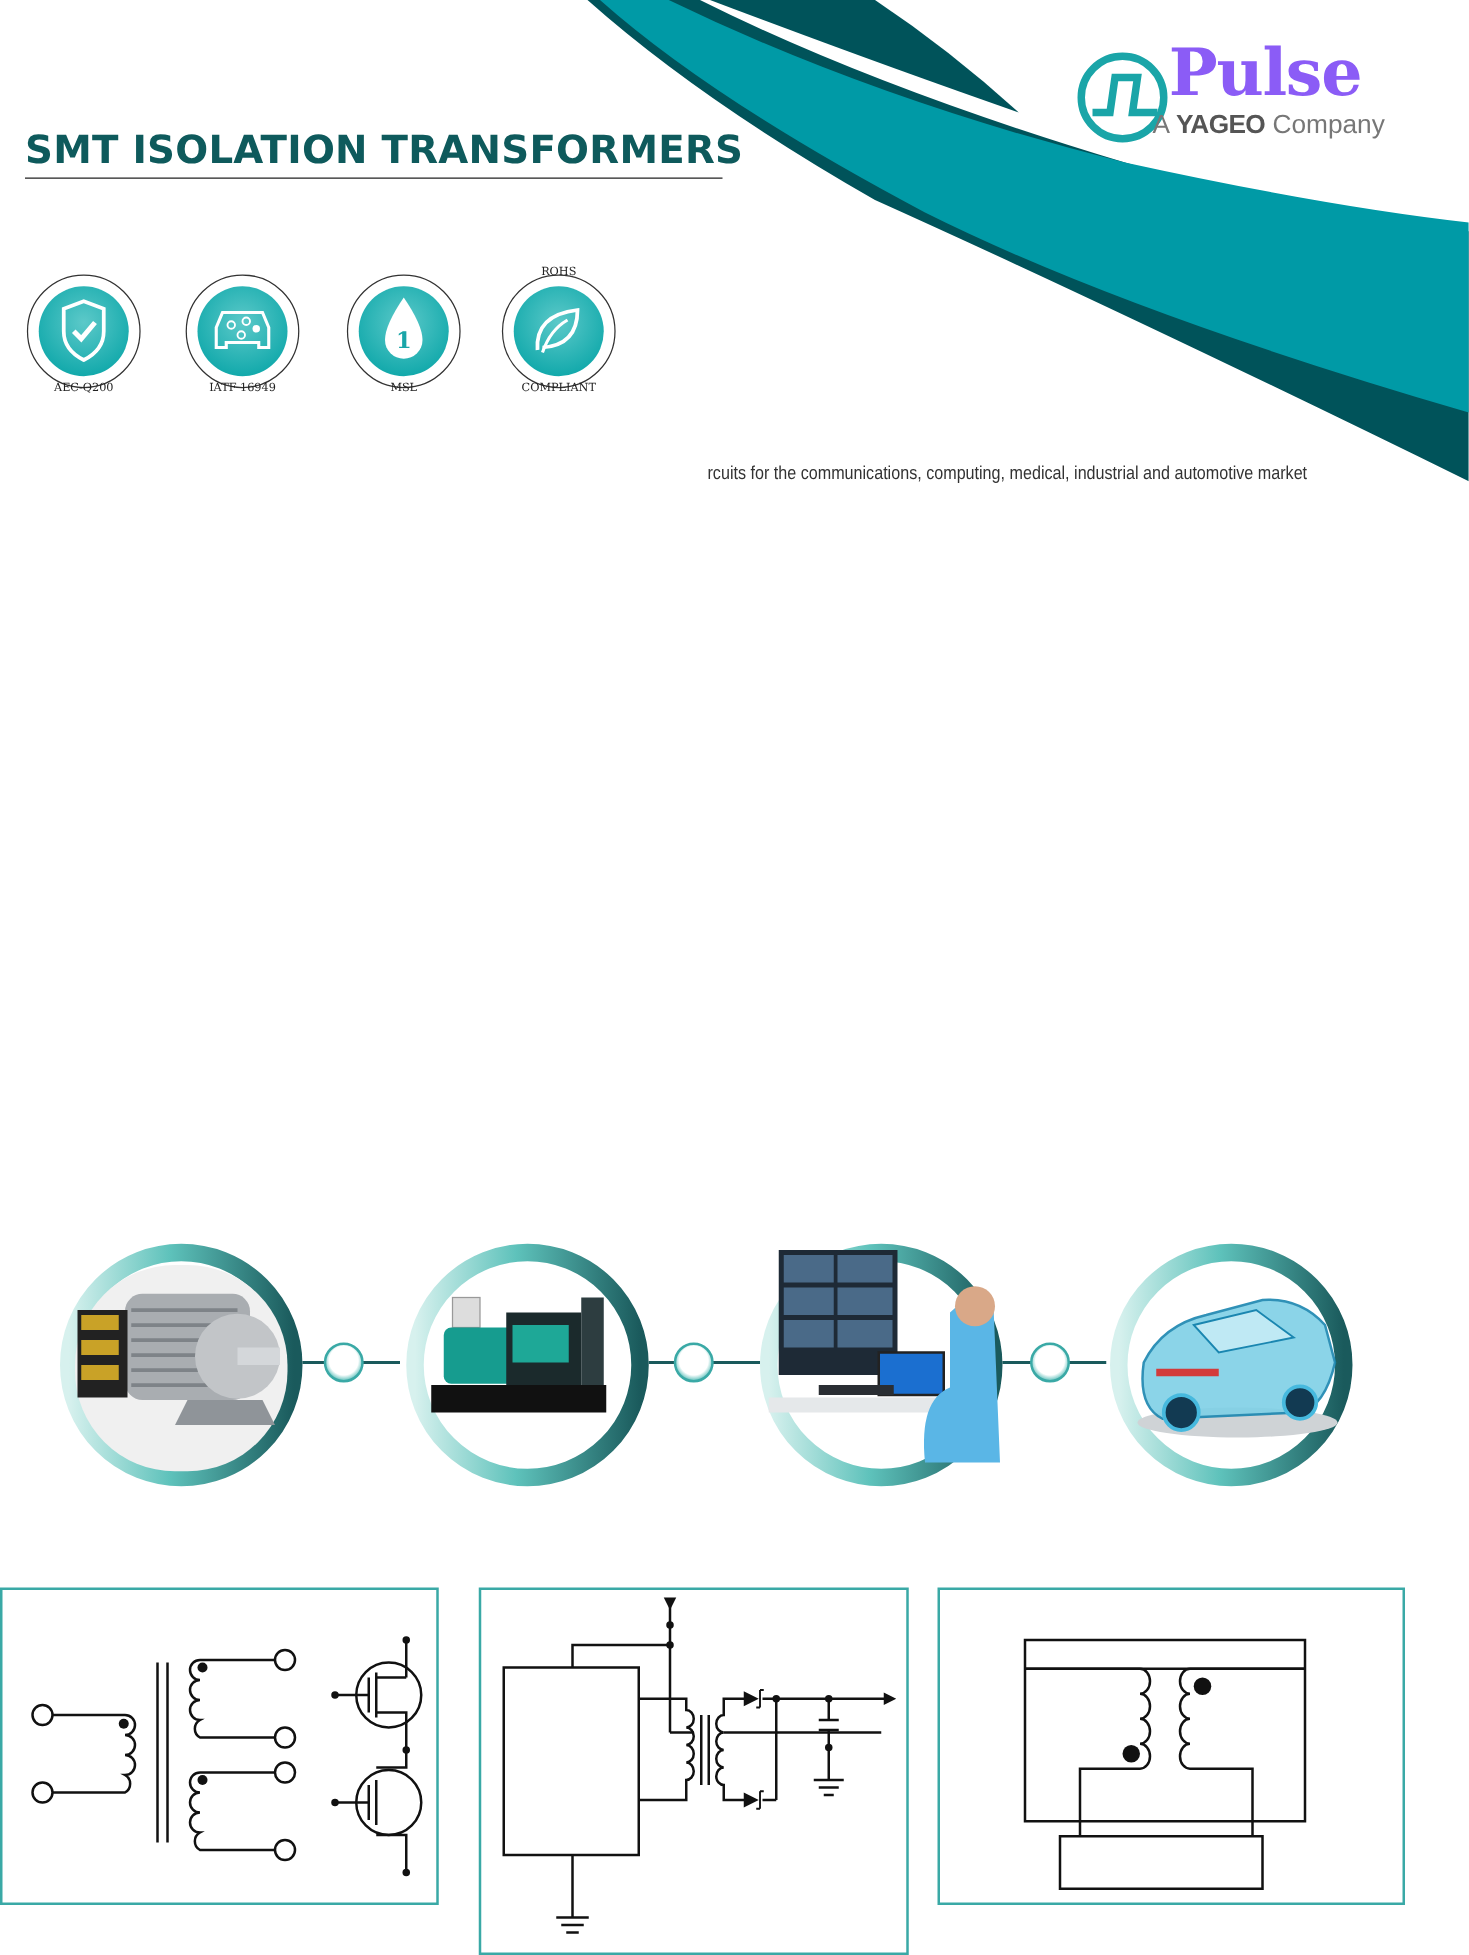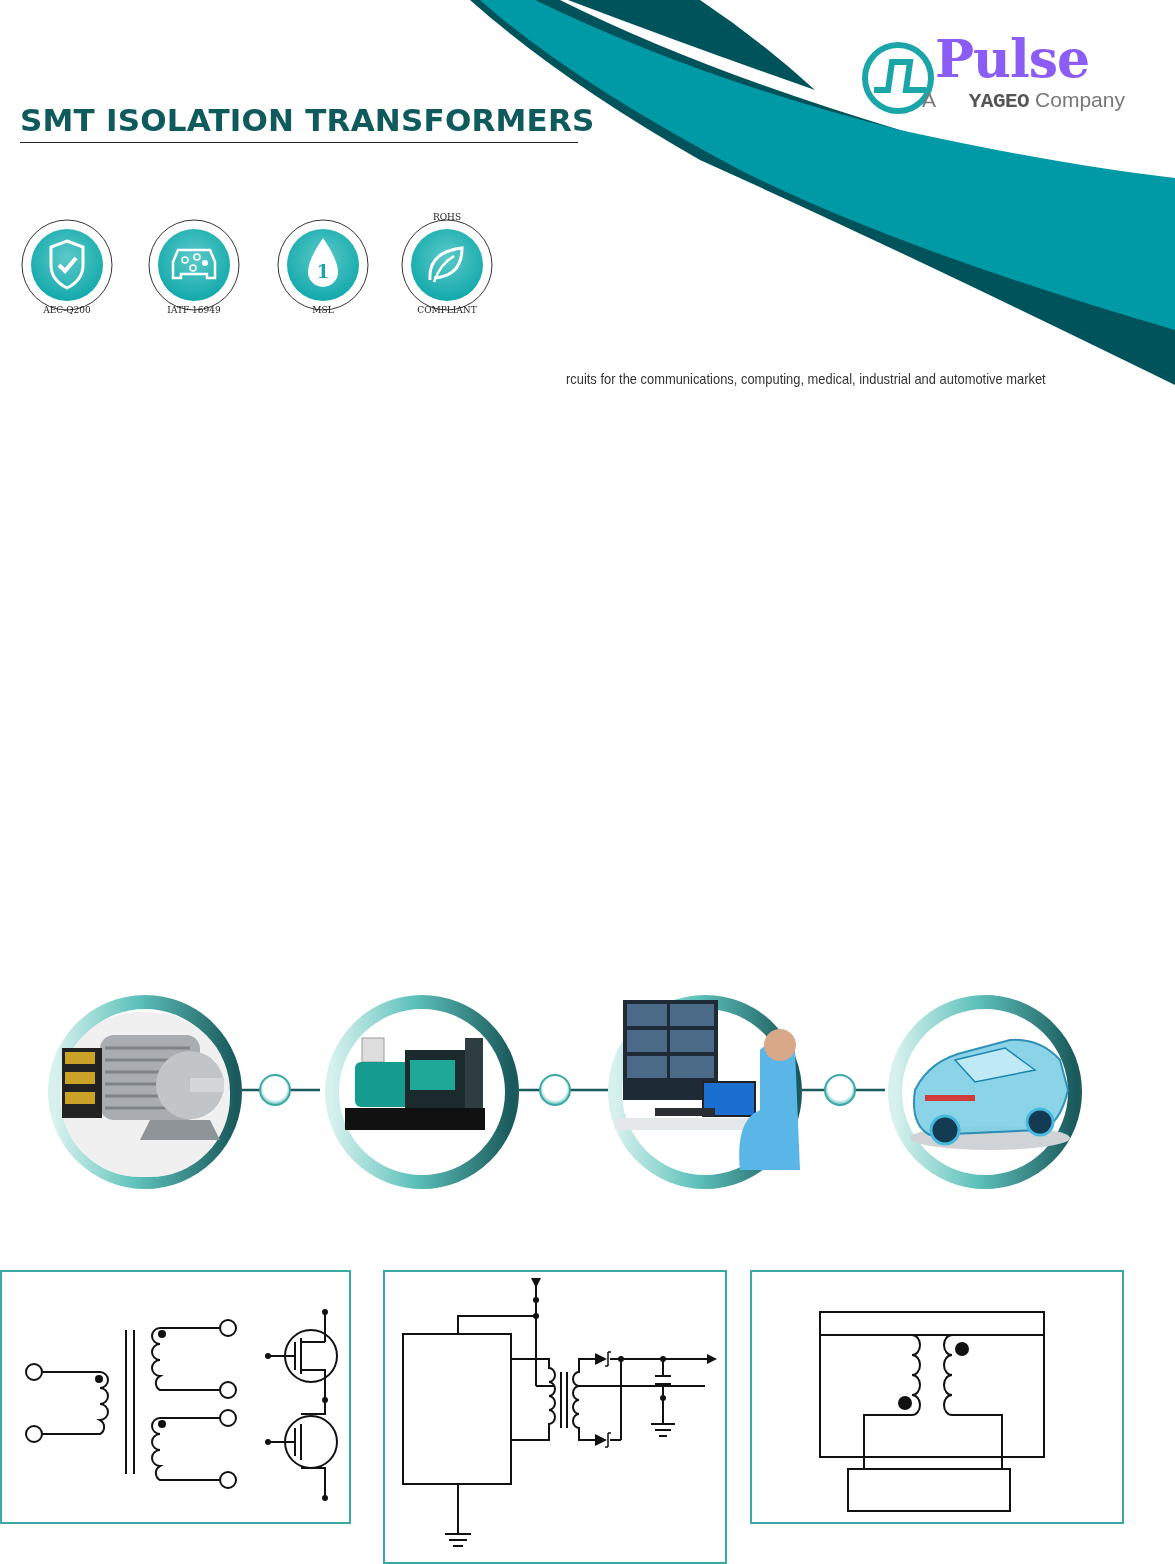--- a/index.html
+++ b/index.html
@@ -12,21 +12,21 @@
   .title {
     left: 20px; top: 102px; font-size: 31px; font-weight: bold;
     color: #0e5a5c; letter-spacing: 0.2px; font-family: "DejaVu Sans", sans-serif;
   }
   .title-rule { left: 20px; top: 142px; width: 558px; height: 1px; background: #222; }
   .logo-word {
     left: 935px; top: 28px; font-family: "DejaVu Serif", serif; font-weight: bold;
     font-size: 52px; color: #8b5cf6; letter-spacing: -1px;
   }
   .logo-sub { left: 922px; top: 88px; font-size: 21px; color: #777; white-space: nowrap; }
-  .logo-sub b { color: #555; font-family: Liberation Mono, monospace; font-weight: 900; letter-spacing: -0.5px; margin-left: 28px; }
+  .logo-sub b { color: #555; font-family: Liberation Sans, sans-serif; font-weight: 900; letter-spacing: -0.5px; }
   .badges { left: 20px; top: 210px; width: 480px; height: 110px; }
   .intro {
     left: 566px; top: 370px; font-size: 15px; color: #333; white-space: nowrap;
     font-family: "Liberation Sans Narrow", "Liberation Sans", sans-serif; transform: scaleX(0.86); transform-origin: left top;
   }
   .apps { left: 0; top: 990px; width: 1175px; height: 205px; }
   .diagram {
     position: absolute; border: 2px solid #3aa9a6; background: #fff; box-sizing: border-box;
   }
 </style>

